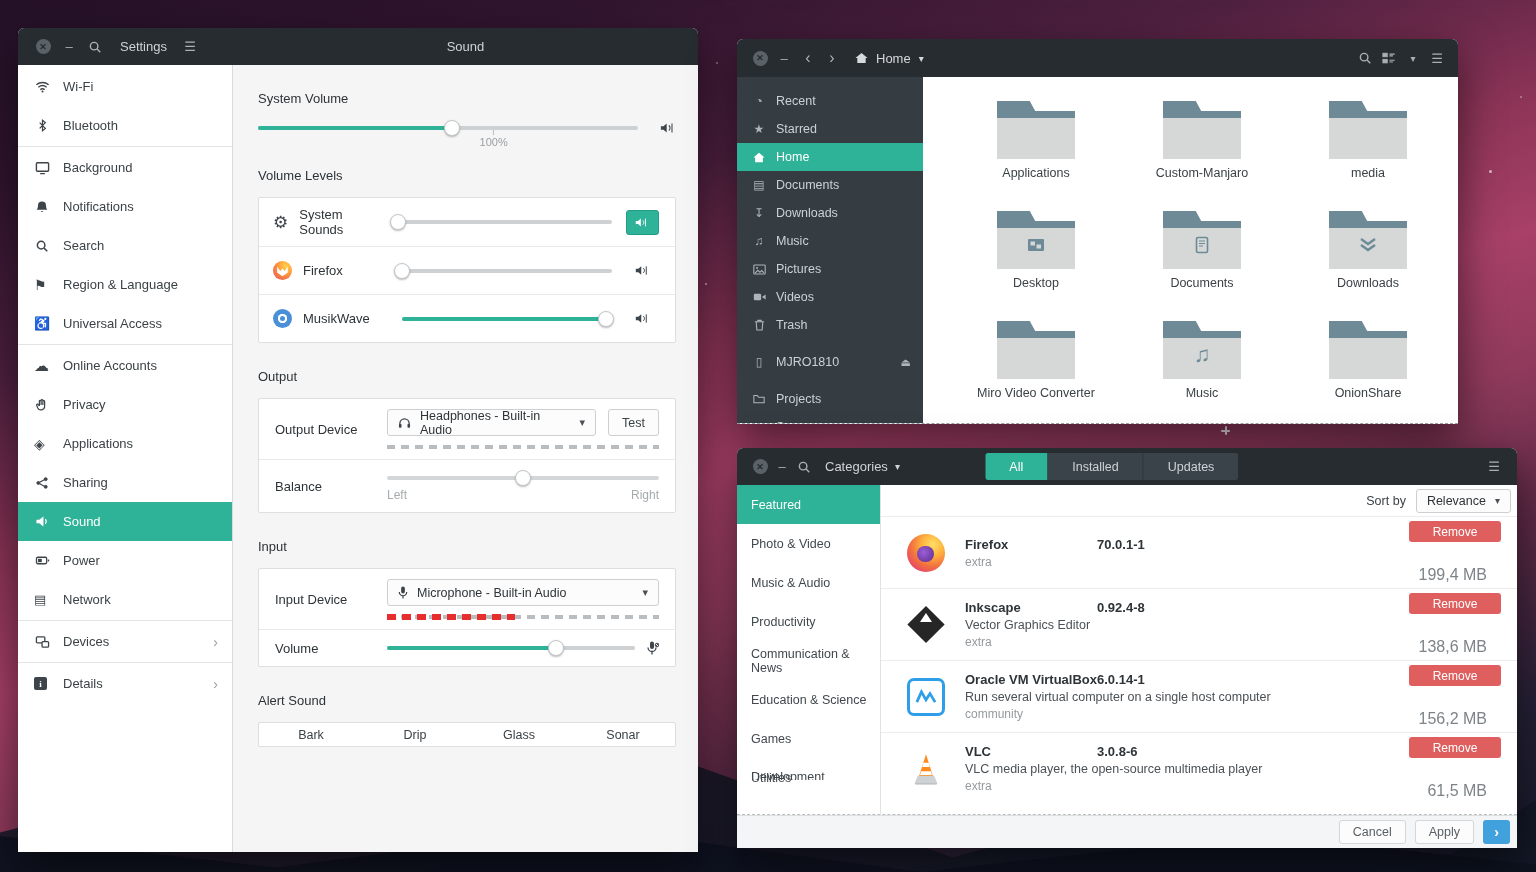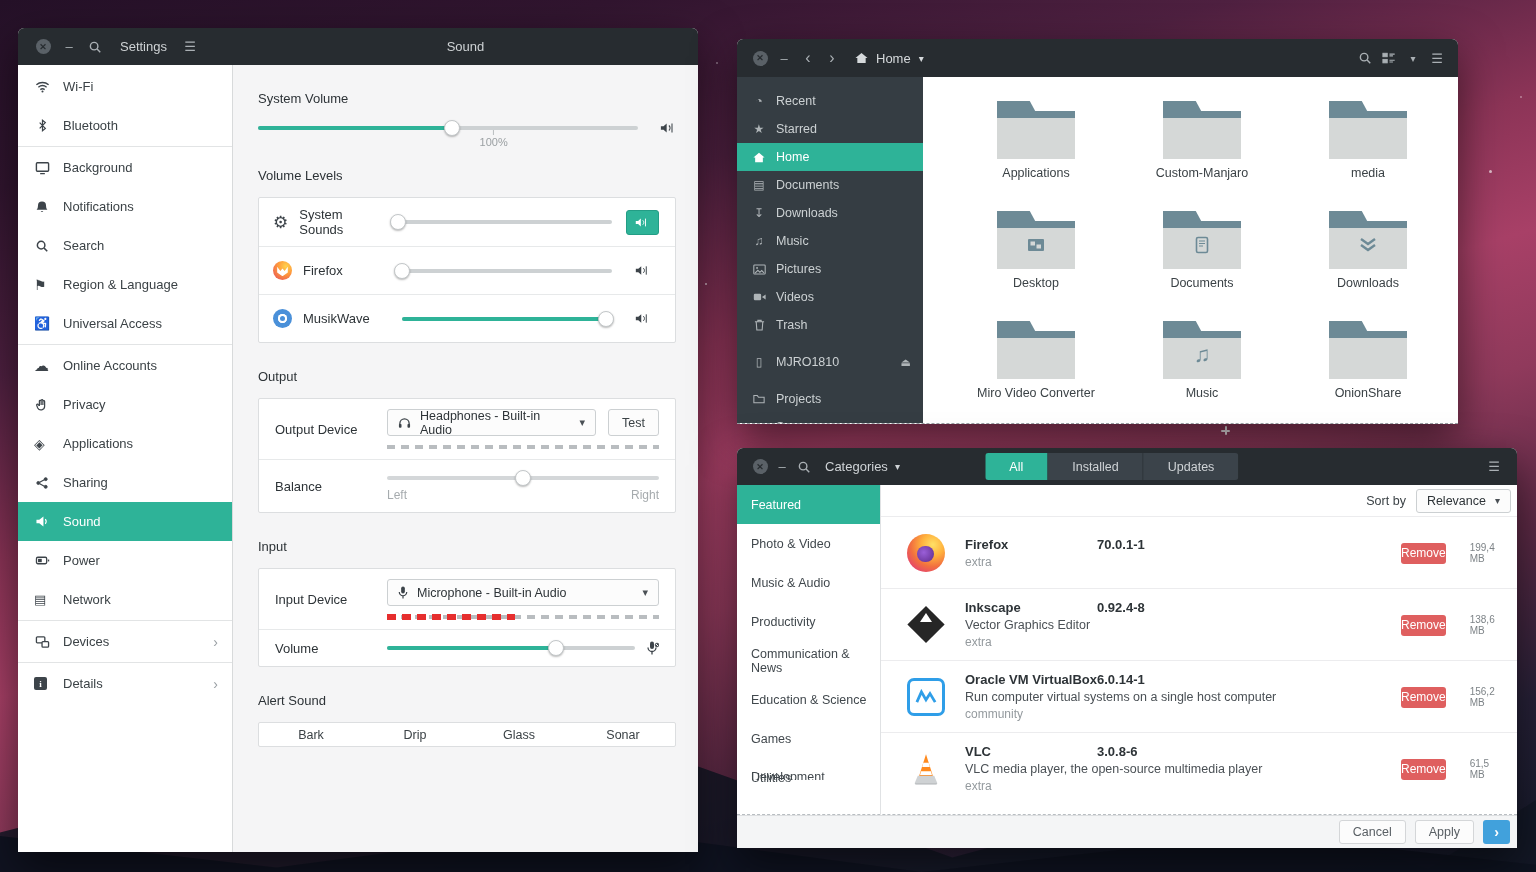--- a/index.html
+++ b/index.html
@@ -125,23 +125,23 @@
   .aic-ff:after{content:"";position:absolute;left:26%;top:32%;width:44%;height:44%;border-radius:50%;background:radial-gradient(circle at 40% 40%,#9a5fd8,#5d2a8a)}
   .aic-ink{background:#262626;clip-path:polygon(50% 1%,99% 50%,50% 99%,1% 50%)}
   .aic-ink:after{content:"";position:absolute;left:34%;top:20%;width:0;height:0;border-left:6px solid transparent;border-right:6px solid transparent;border-bottom:9px solid #fff}
   .aic-vb{background:#fff;border:3.5px solid #2f9ee8;border-radius:7px;display:flex;align-items:center;justify-content:center}
   .app-text{flex:1;min-width:0}
   .app-line1{display:flex;align-items:baseline}
   .app-name{font-size:13px;font-weight:700;color:#2d3337;width:132px;flex:none}
   .app-version{font-size:13px;font-weight:700;color:#2d3337}
   .app-desc{font-size:12.5px;color:#4a5055;margin-top:3px}
   .app-repo{font-size:12px;color:#949a9e;margin-top:3px}
-  .app-end{width:100px;flex:none;display:flex;flex-direction:row;align-items:flex-end;gap:24px}
+  .app-end{width:100px;flex:none;display:flex;flex-direction:column;align-items:flex-end;gap:24px}
   .removebtn{width:92px;height:21px;background:#df5f5f;border-radius:3px;color:#fff;font-size:12px;display:flex;align-items:center;justify-content:center}
-  .app-size{font-size:10px;color:#7d8387;margin-right:14px}
+  .app-size{font-size:16px;color:#7d8387;margin-right:14px}
   .dashedline{flex:none;border-top:1px dashed #b9bec2}
   .p-footer{height:33px;flex:none;background:#f4f5f6;border-top:1px solid #dcdee0;display:flex;align-items:center;justify-content:flex-end;gap:9px;padding:0 7px}
   .footbtn{height:24px;padding:0 13px;background:#fcfcfc;border:1px solid #d4d6d8;border-radius:3px;font-size:12.5px;color:#5a6065;display:flex;align-items:center}
   .bluebtn{width:27px;height:24px;background:#41a1dc;border-radius:3px;color:#fff;display:flex;align-items:center;justify-content:center;font-size:14px;font-weight:700}
   .p-partial{position:absolute;left:14px;bottom:34px;font-size:12.5px;color:#41484d;height:10px;overflow:hidden}
 </style>
 </head>
 <body>
 
 <div>
@@ -781,21 +781,21 @@
           <span class="app-icon aic-vb">
               <svg width="24" height="16" viewBox="0 0 20 14" fill="none" stroke="#2f9ee8" stroke-width="2.4">
                 <polyline points="2,11.5 6,2.5 10,9.5 13.5,4 18,11.5"></polyline>
               </svg>
             </span>
           <div class="app-text">
             <div class="app-line1">
               <span class="app-name">Oracle VM VirtualBox</span>
               <span class="app-version">6.0.14-1</span>
             </div>
-            <div class="app-desc">Run computer virtual systems on a single host computer</div>
+            <div class="app-desc">Run several virtual computer on a single host computer</div>
             <div class="app-repo">community</div>
           </div>
           <div class="app-end">
             <span class="removebtn">Remove</span>
             <span class="app-size">156,2 MB</span>
           </div>
         </div>
         <div class="app-row">
           <span class="app-icon icon">
               <svg width="34" height="36" viewBox="0 0 24 24">

